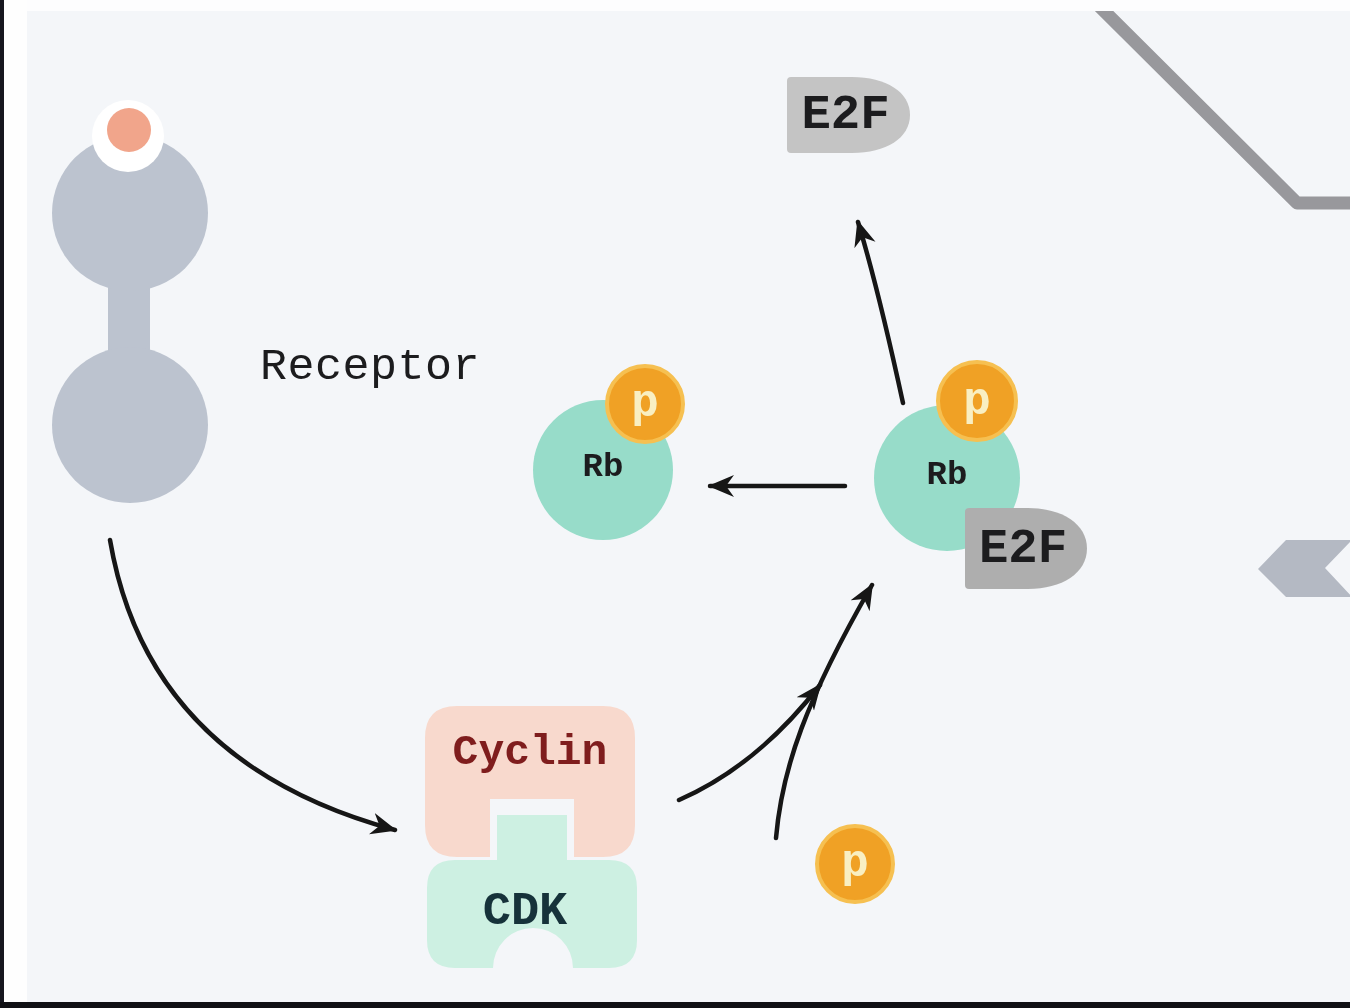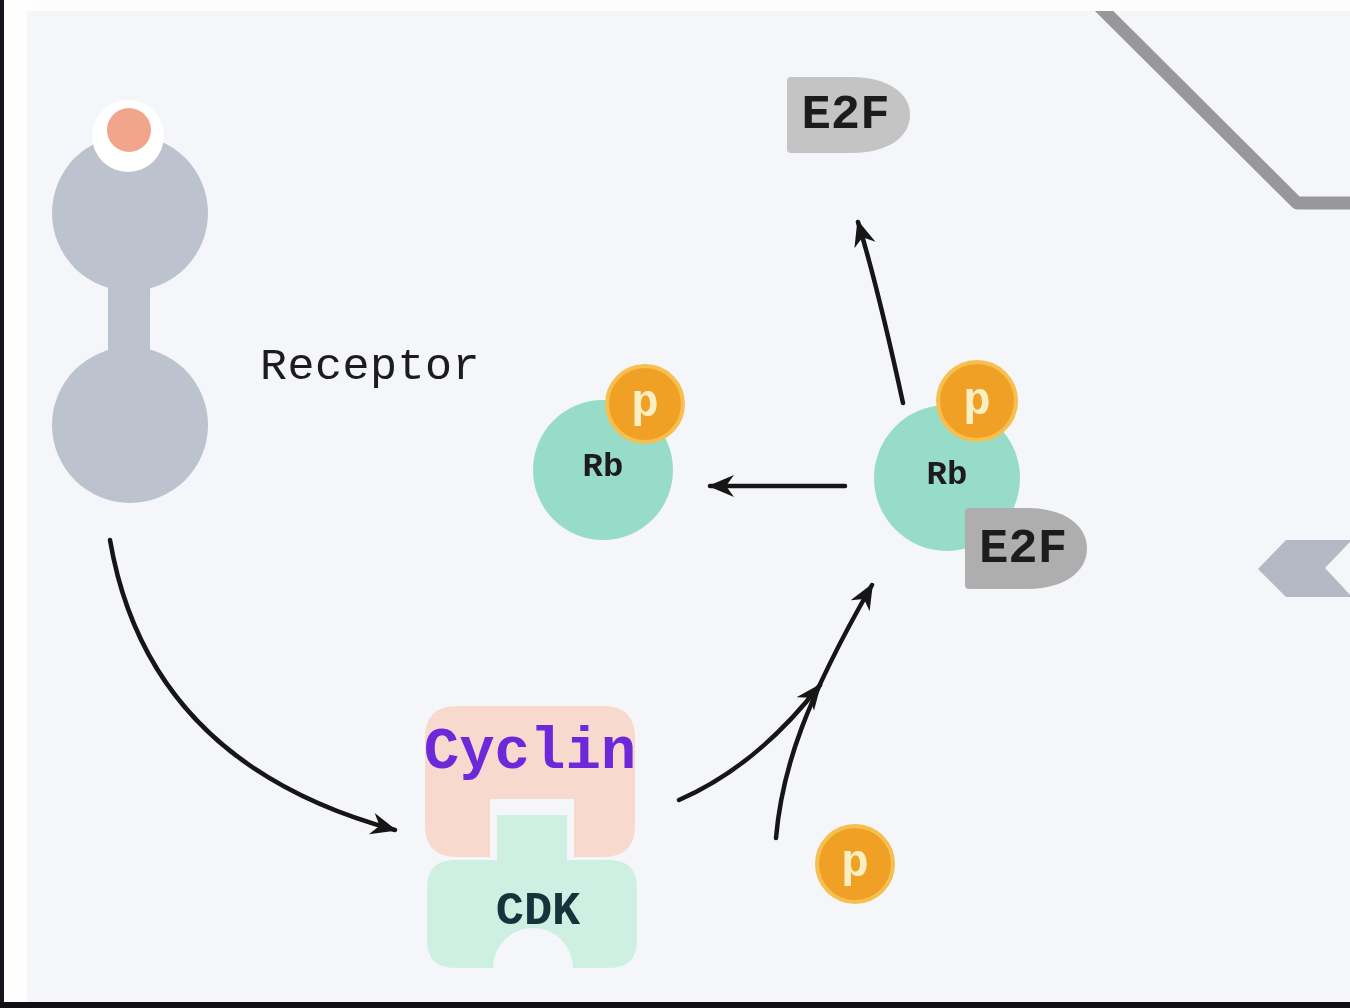--- a/index.html
+++ b/index.html
@@ -17,21 +17,21 @@
     white-space:nowrap;
     font-family:Liberation Mono, monospace;
   }
   .caption{font-size:45px;font-weight:500;letter-spacing:.5px;line-height:1.22;}
   .node-label{
     display:flex;align-items:center;justify-content:center;
     font-weight:600;
   }
   .e2f-label{font-size:49px;}
   .rb-label{font-size:34px;}
-  .cyclin-label{font-size:59px;color:#6d28d9;}
+  .cyclin-label{font-size:43px;color:#7f1d1d;}
   .cdk-label{font-size:47px;color:#16323a;}
   .p-label{
     font-size:46px;font-weight:700;color:#f9efc2;
     padding-bottom:14px; 
   }
   
   .edge{position:absolute;z-index:3;}
   #edge-left-black{left:0;top:0;width:4px;height:100%;background:#16161e;}
   #edge-left-white{left:4px;top:0;width:23px;height:100%;background:#fefefe;}
   #edge-top-white{left:0;top:0;width:100%;height:11px;background:#fdfdfe;}
@@ -118,21 +118,21 @@
   <div class="label node-label e2f-label" style="left:787px;top:77px;width:117px;height:76px;">E2F</div>
 
   <div class="label node-label rb-label" style="left:533px;top:400px;width:140px;height:134px;">Rb</div>
 
   <div class="label node-label rb-label" style="left:874px;top:408px;width:146px;height:134px;">Rb</div>
 
   <div class="label node-label e2f-label" style="left:965px;top:508px;width:116px;height:81px;">E2F</div>
 
   <div class="label node-label cyclin-label" style="left:425px;top:706px;width:210px;height:92px;">Cyclin</div>
 
-  <div class="label node-label cdk-label" style="left:427px;top:858px;width:196px;height:106px;padding-left:13px;">CDK</div>
+  <div class="label node-label cdk-label" style="left:427px;top:858px;width:196px;height:106px;">CDK</div>
 
   <div class="label node-label p-label" style="left:607px;top:366px;width:76px;height:76px;">p</div>
 
   <div class="label node-label p-label" style="left:938px;top:363px;width:78px;height:78px;">p</div>
 
   <div class="label node-label p-label" style="left:817px;top:826px;width:76px;height:76px;">p</div>
 
 
   <div class="edge" id="edge-top-white"></div>
   <div class="edge" id="edge-left-white"></div>

